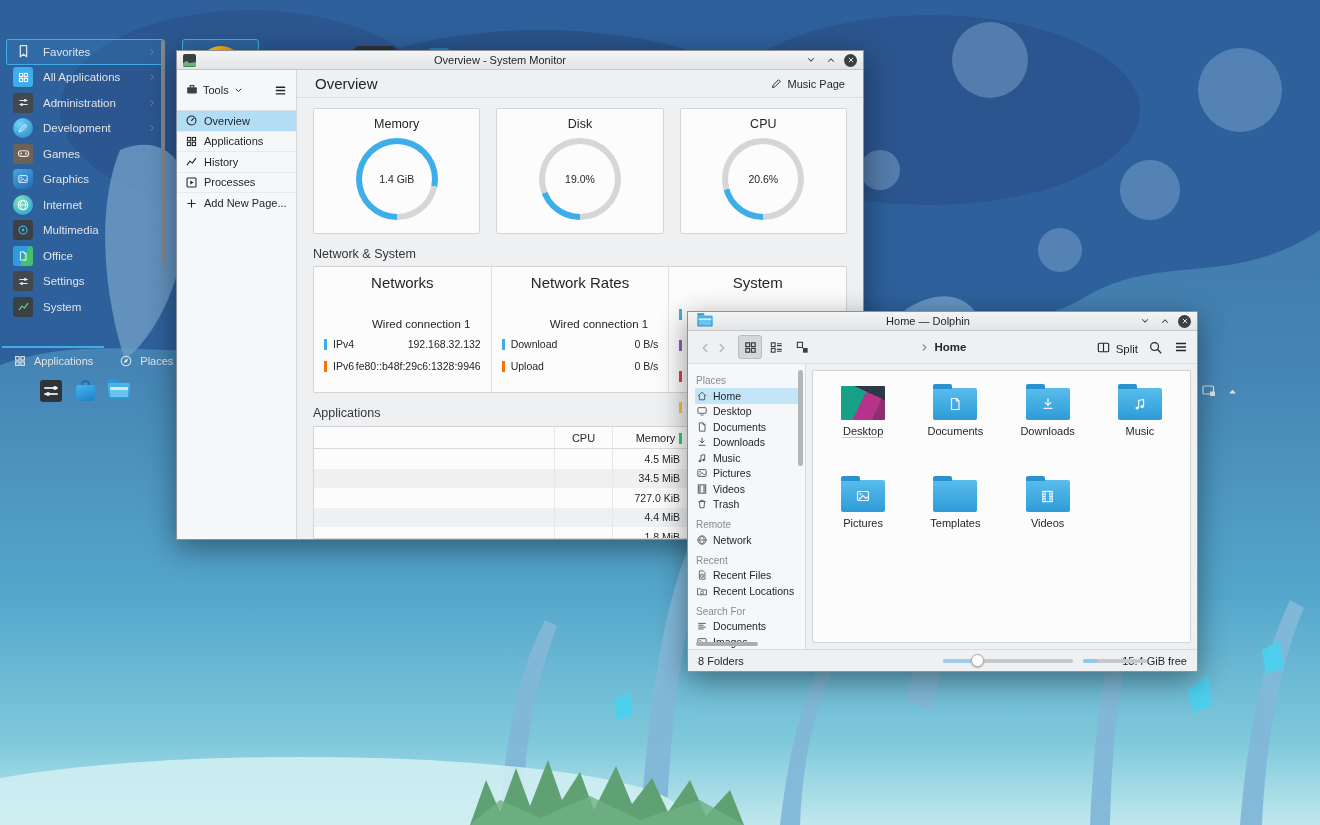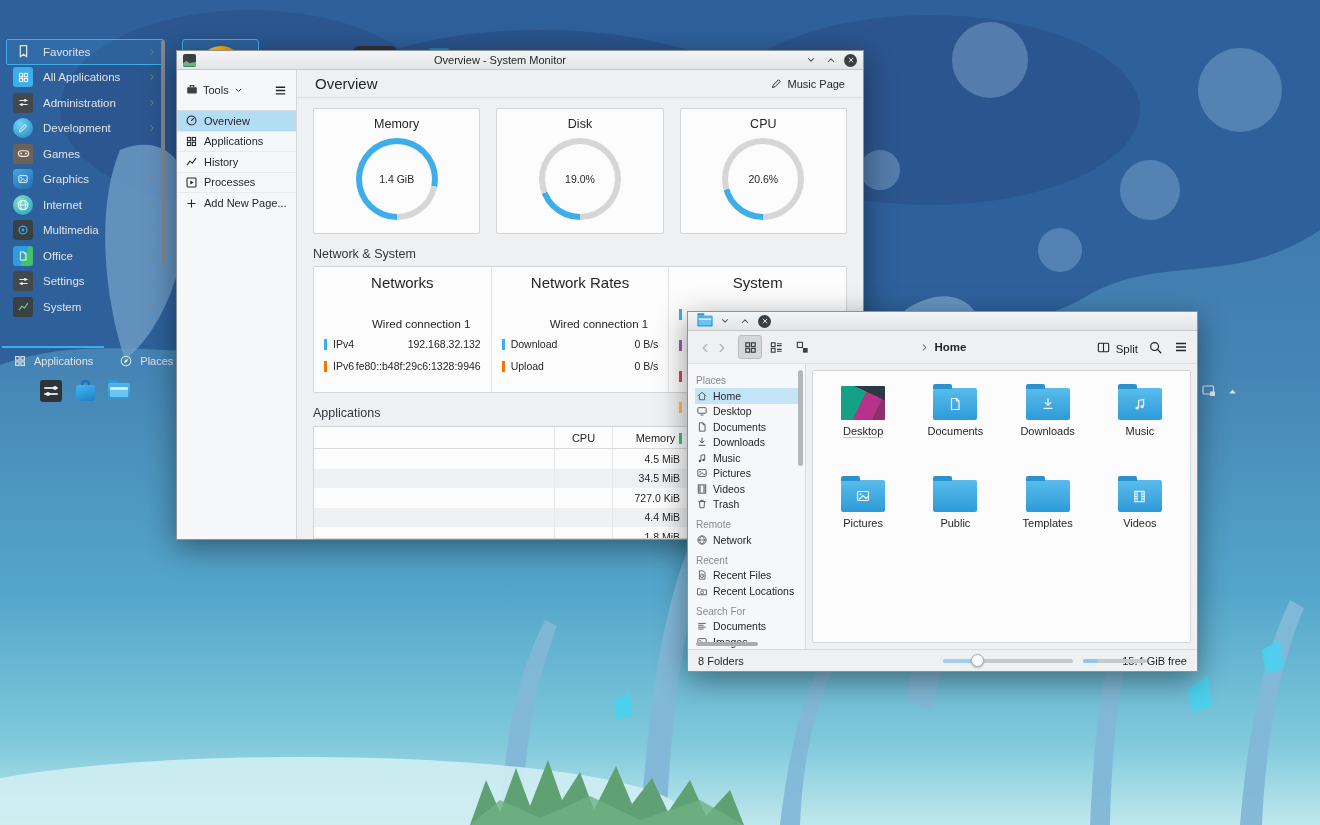--- a/index.html
+++ b/index.html
@@ -602,20 +602,21 @@
         </div>
 
       </div>
     </div>
   </div>
 </div>
 
 <div class="win" id="dolphin">
   <div class="titlebar">
     <span class="folder-s" style="transform:scale(.7);margin-right:2px"></span>
+    <span class="title">Home — Dolphin</span>
     <span class="winbtns">
       <span class="wb">
           <svg class="ic" width="12" height="12">
             <use href="#i-chevd"></use>
           </svg>
         </span>
       <span class="wb">
           <svg class="ic" width="12" height="12">
             <use href="#i-chevu"></use>
           </svg>
@@ -788,24 +789,20 @@
             </span>
           <span class="flabel">Music</span>
         </div>
         <div class="ftile">
           <span class="folder">
               <svg class="ic" width="16" height="16">
                 <use href="#i-img"></use>
               </svg>
             </span>
           <span class="flabel">Pictures</span>
-        </div>
-        <div class="ftile">
-          <span class="folder"></span>
-          <span class="flabel">Public</span>
         </div>
         <div class="ftile">
           <span class="folder"></span>
           <span class="flabel">Templates</span>
         </div>
         <div class="ftile">
           <span class="folder">
               <svg class="ic" width="15" height="15">
                 <use href="#i-film"></use>
               </svg>

